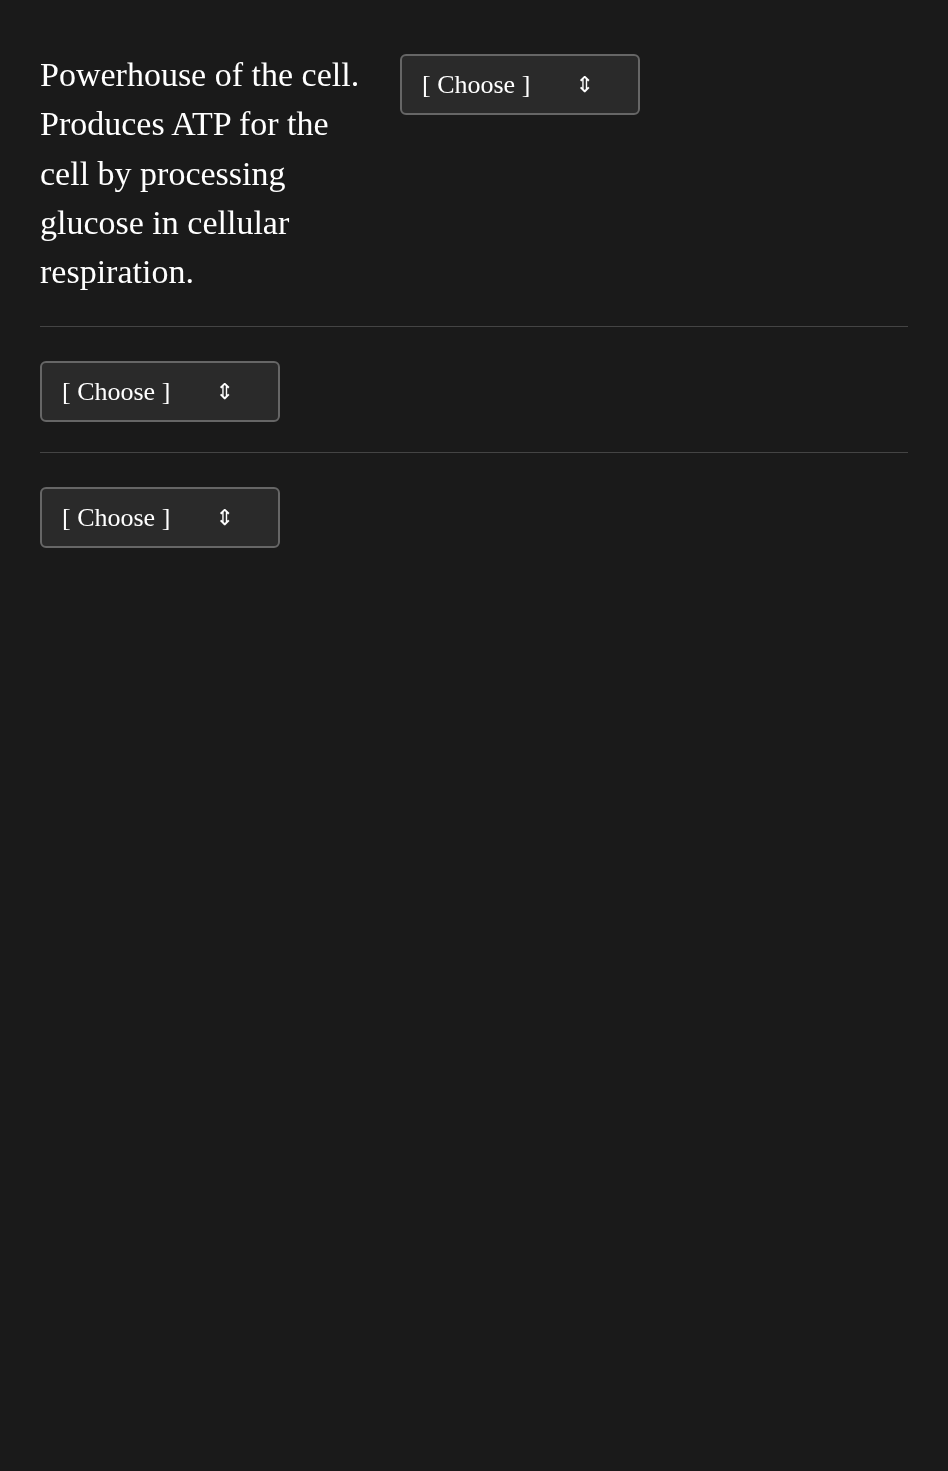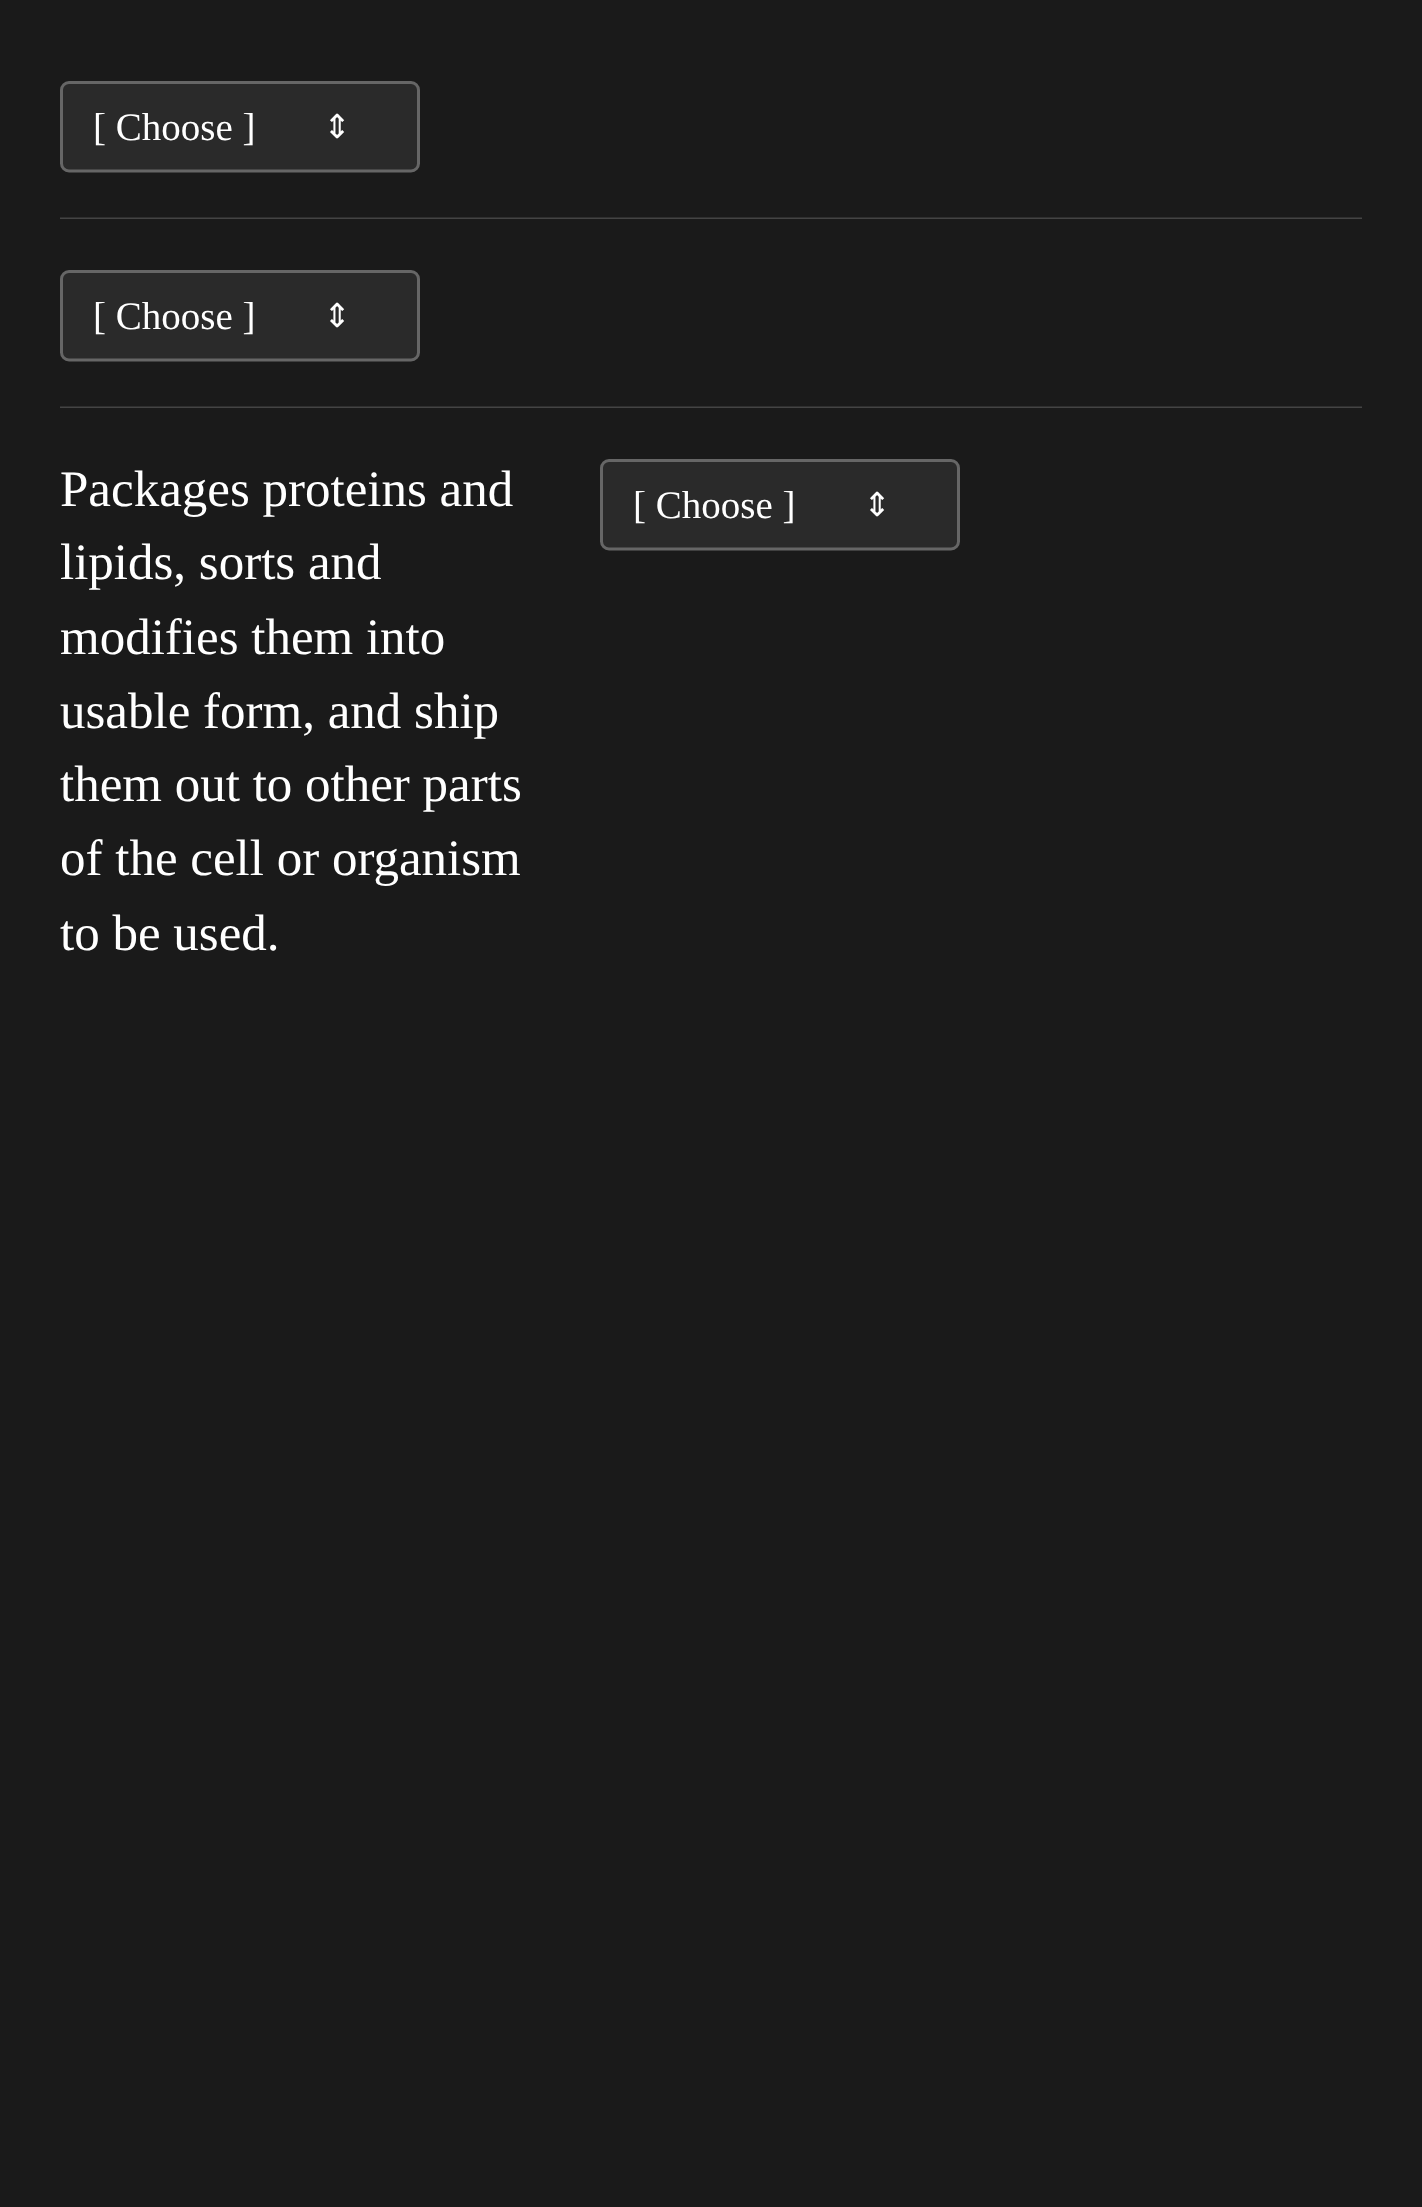--- a/index.html
+++ b/index.html
@@ -80,22 +80,22 @@
       background-color: #2a2a2a;
       color: #ffffff;
     }
   </style>
 </head>
 <body>
 
 <div class="container">
 
 <div class="row">
+      <div class="description">Powerhouse of the cell. Produces ATP for the cell by processing glucose in cellular respiration.</div>
       <div class="select-wrapper"><div class="select-container"><select><option value="">[ Choose ]</option><option value="Mitochondria">Mitochondria</option><option value="Chloroplast">Chloroplast</option><option value="Golgi Apparatus">Golgi Apparatus</option><option value="Nucleus">Nucleus</option><option value="Endoplasmic Reticulum">Endoplasmic Reticulum</option></select></div></div>
     </div>
     <div class="row">
       <div class="select-wrapper"><div class="select-container"><select><option value="">[ Choose ]</option><option value="Mitochondria">Mitochondria</option><option value="Chloroplast">Chloroplast</option><option value="Golgi Apparatus">Golgi Apparatus</option><option value="Nucleus">Nucleus</option><option value="Endoplasmic Reticulum">Endoplasmic Reticulum</option></select></div></div>
     </div>
     <div class="row">
-      <div class="description">Packages proteins and lipids, sorts and modifies them into usable form, and ship them out to other parts of the cell or organism to be used.</div>
       <div class="select-wrapper"><div class="select-container"><select><option value="">[ Choose ]</option><option value="Mitochondria">Mitochondria</option><option value="Chloroplast">Chloroplast</option><option value="Golgi Apparatus">Golgi Apparatus</option><option value="Nucleus">Nucleus</option><option value="Endoplasmic Reticulum">Endoplasmic Reticulum</option></select></div></div>
     </div>
   </div>
 
 </body></html>

